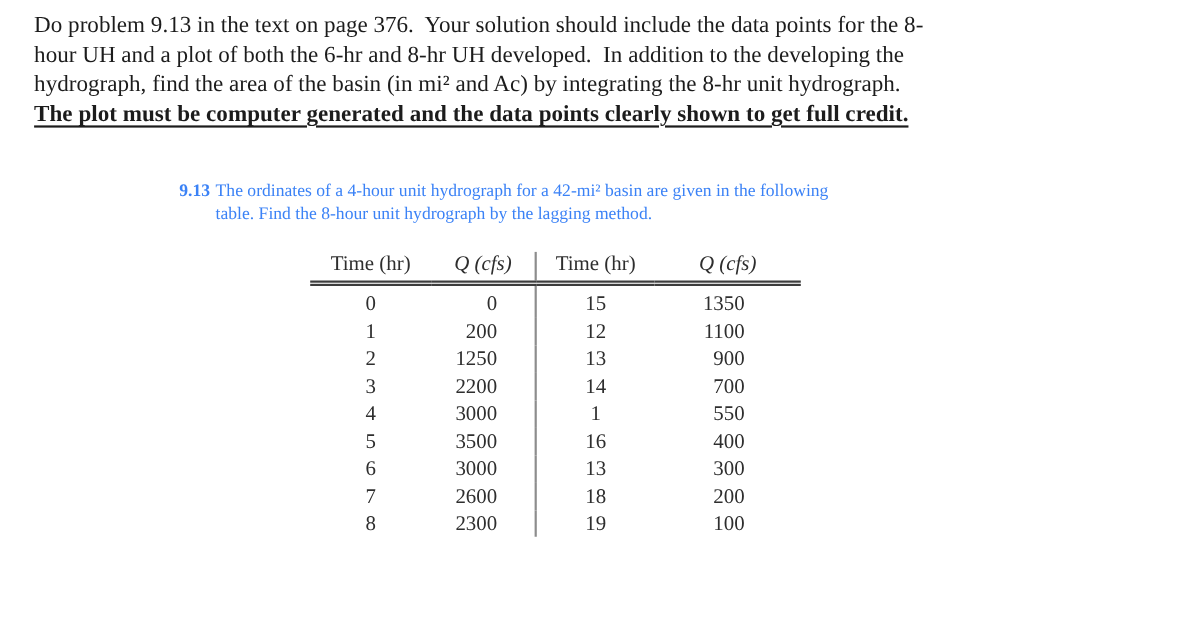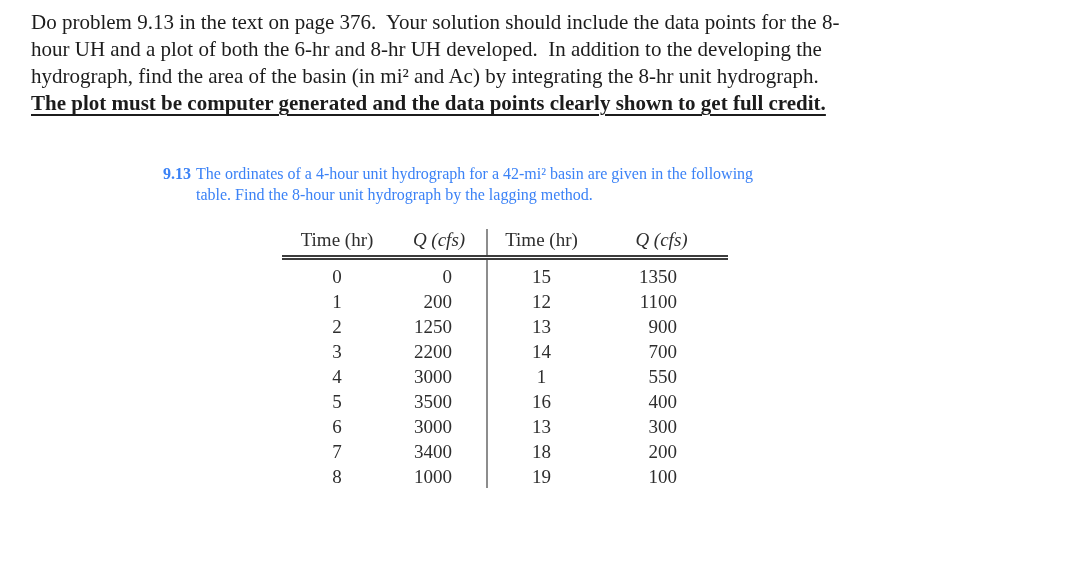--- a/index.html
+++ b/index.html
@@ -165,27 +165,27 @@
         <td class="q2">400</td>
       </tr>
       <tr>
         <td class="t">6</td>
         <td class="q1">3000</td>
         <td class="t vdiv">13</td>
         <td class="q2">300</td>
       </tr>
       <tr>
         <td class="t">7</td>
-        <td class="q1">3400</td>
+        <td class="q1">2600</td>
         <td class="t vdiv">18</td>
         <td class="q2">200</td>
       </tr>
       <tr>
         <td class="t">8</td>
-        <td class="q1">1000</td>
+        <td class="q1">2300</td>
         <td class="t vdiv">19</td>
         <td class="q2">100</td>
       </tr>
       <tr>
         <td class="t">9</td>
         <td class="q1">1900</td>
         <td class="t vdiv">20</td>
         <td class="q2">50</td>
       </tr>
       <tr>

